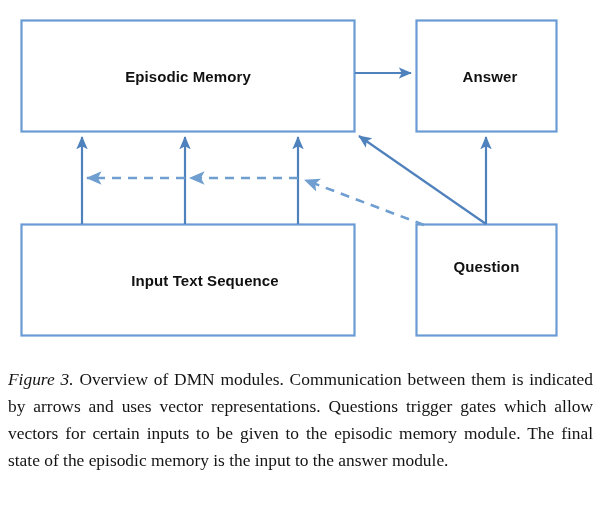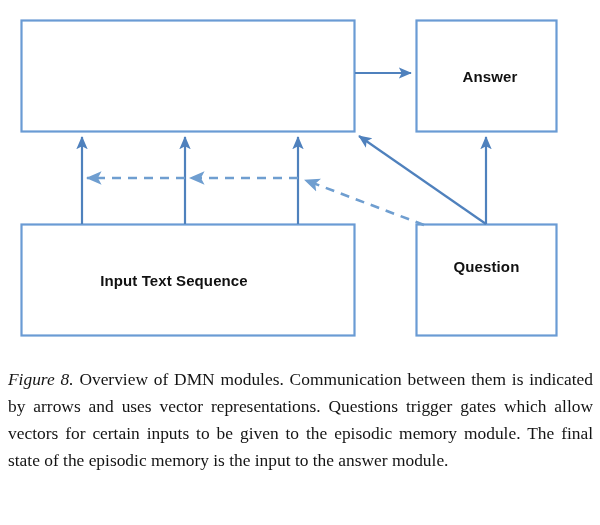--- a/index.html
+++ b/index.html
@@ -37,21 +37,21 @@
     color: #111111;
     font-family: "Liberation Sans", sans-serif;
     font-size: 15px;
     font-weight: 600;
     letter-spacing: 0.1px;
     white-space: nowrap;
     pointer-events: none;
   }
   #label-episodic-memory { left: 21px;  top: 20px;  width: 334px; height: 112px; }
   #label-answer          { left: 416px; top: 20px;  width: 148px; height: 112px; }
-  #label-input-text      { left: 7px;  top: 224px; width: 334px; height: 112px; }
+  #label-input-text      { left: 38px;  top: 224px; width: 334px; height: 112px; }
   #label-question        { left: 416px; top: 224px; width: 141px; height: 84px; }
 
   
   #caption {
     position: absolute;
     left: 8px;
     top: 366px;
     width: 585px;
     font-family: "Liberation Serif", serif;
     font-size: 17.4px;
@@ -101,24 +101,25 @@
 
       <line x1="486" y1="224" x2="359" y2="136" stroke="#4f81bd" stroke-width="2.2" marker-end="url(#arrowhead)"></line>
 
       <line x1="424" y1="225" x2="305" y2="180" stroke="#6f9ed0" stroke-width="2.6" stroke-dasharray="9,7" marker-end="url(#arrowhead-dashed)"></line>
 
       <line x1="298" y1="178" x2="190" y2="178" stroke="#6f9ed0" stroke-width="2.6" stroke-dasharray="9,7" marker-end="url(#arrowhead-dashed)"></line>
 
       <line x1="185" y1="178" x2="87" y2="178" stroke="#6f9ed0" stroke-width="2.6" stroke-dasharray="9,7" marker-end="url(#arrowhead-dashed)"></line>
     </svg>
 
+    <div class="node-label" id="label-episodic-memory">Episodic Memory</div>
 
     <div class="node-label" id="label-answer">Answer</div>
 
     <div class="node-label" id="label-input-text">Input Text Sequence</div>
 
     <div class="node-label" id="label-question">Question</div>
 
   </div>
 
-  <div id="caption"><span class="fig-num">Figure 8.</span><span> Overview of DMN modules.  Communication between them is indicated by arrows and uses vector representations. Questions trigger gates which allow vectors for certain inputs to be given to the episodic memory module.  The final state of the episodic memory is the input to the answer module.</span></div>
+  <div id="caption"><span class="fig-num">Figure 3.</span><span> Overview of DMN modules.  Communication between them is indicated by arrows and uses vector representations. Questions trigger gates which allow vectors for certain inputs to be given to the episodic memory module.  The final state of the episodic memory is the input to the answer module.</span></div>
 
 </div>
 
 </body></html>

